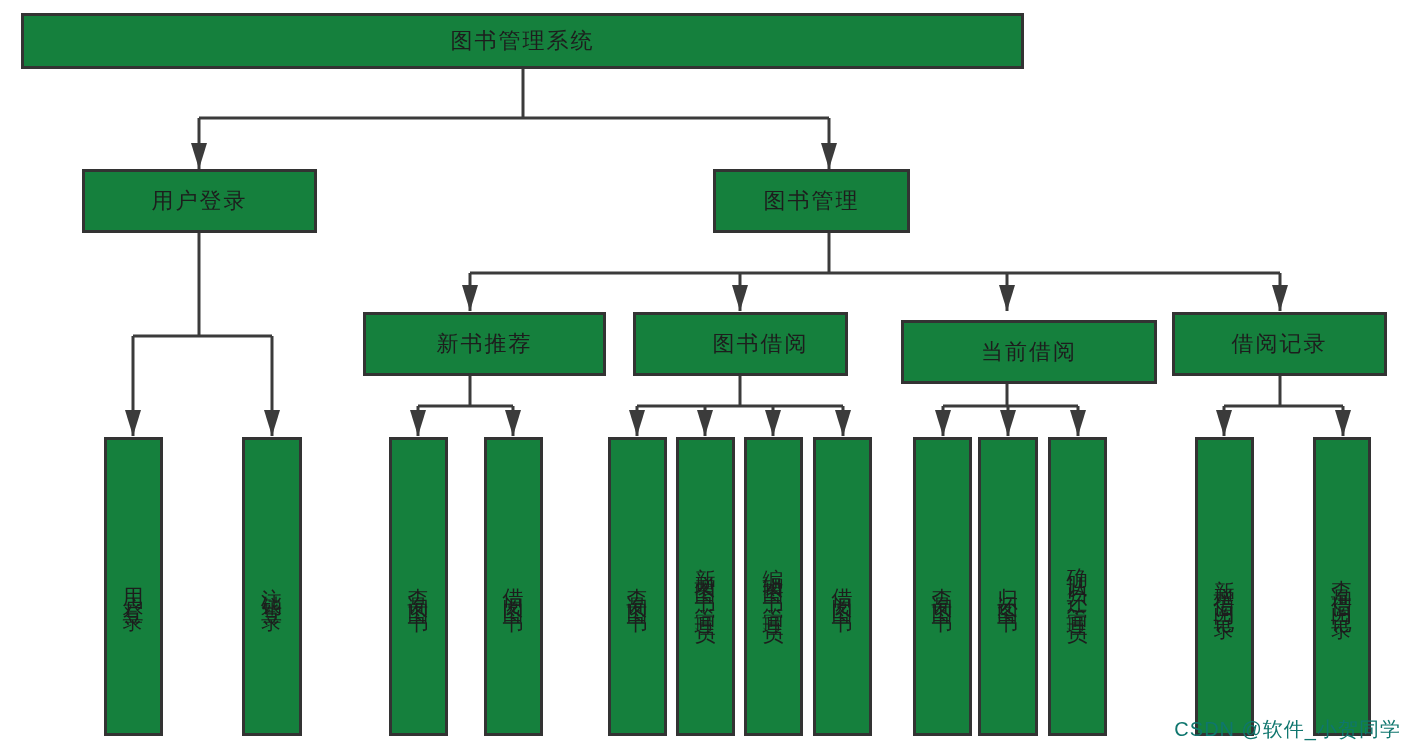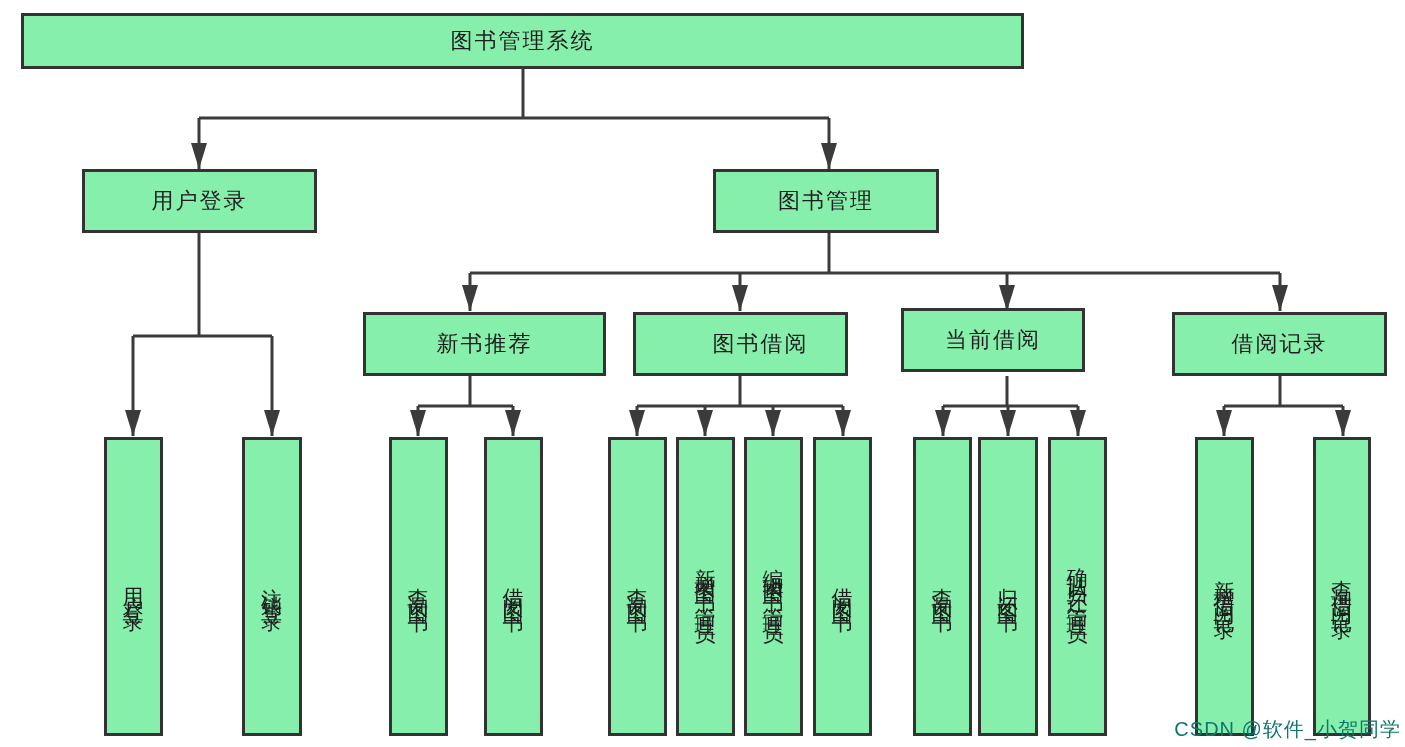--- a/index.html
+++ b/index.html
@@ -5,21 +5,21 @@
   html,body{margin:0;padding:0;}
   body{
     width:1405px;height:747px;background:#ffffff;
     font-family:"Liberation Sans","DejaVu Sans",sans-serif;
     position:relative;overflow:hidden;
   }
   #stage{position:absolute;left:0;top:0;width:1405px;height:747px;}
   #wires{position:absolute;left:0;top:0;z-index:1;}
   .node{
     position:absolute;box-sizing:border-box;z-index:2;
-    background:#86efac;border:3px solid #333333;
+    background:#15803d;border:3px solid #333333;
     display:flex;align-items:center;justify-content:center;
     color:#1d1d1d;font-size:22px;letter-spacing:2px;
     white-space:nowrap;
   }
   .leaf{font-size:21px;letter-spacing:0;}
   .leaf .vtext{
     writing-mode:vertical-lr;
     line-height:1;
     letter-spacing:8px;
     white-space:nowrap;
@@ -81,25 +81,25 @@
       <path d="M1280 376 V406"></path>
       <path d="M1224 406 H1343"></path>
       <path d="M1224 406 V436" marker-end="url(#arr)"></path>
       <path d="M1343 406 V436" marker-end="url(#arr)"></path>
     </g>
   </svg>
 
   <div class="node" style="left:21px;top:13px;width:1003px;height:56px;">图书管理系统</div>
 
   <div class="node" style="left:82px;top:169px;width:235px;height:64px;">用户登录</div>
-  <div class="node" style="left:713px;top:169px;width:226px;height:64px;">图书管理</div>
+  <div class="node" style="left:713px;top:169px;width:197px;height:64px;">图书管理</div>
 
   <div class="node" style="left:363px;top:312px;width:243px;height:64px;">新书推荐</div>
   <div class="node" style="left:633px;top:312px;width:215px;height:64px;padding-left:40px;">图书借阅</div>
-  <div class="node" style="left:901px;top:308px;width:184px;height:64px;">当前借阅</div>
+  <div class="node" style="left:901px;top:320px;width:256px;height:64px;">当前借阅</div>
   <div class="node" style="left:1172px;top:312px;width:215px;height:64px;">借阅记录</div>
 
   <div class="node leaf" style="left:104px;top:437px;width:59px;height:299px;">
     <span class="vtext">用户登录</span>
   </div>
   <div class="node leaf" style="left:242px;top:437px;width:60px;height:299px;">
     <span class="vtext">注销登录</span>
   </div>
 
   <div class="node leaf" style="left:389px;top:437px;width:59px;height:299px;">

